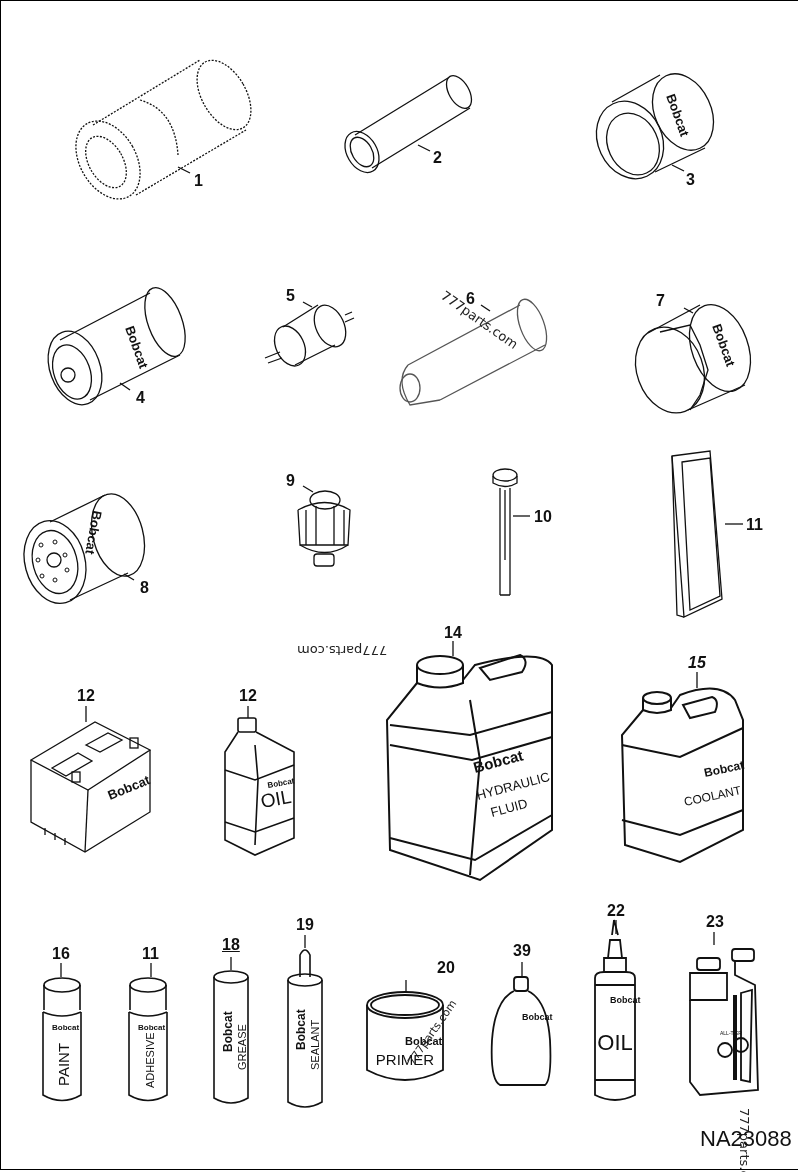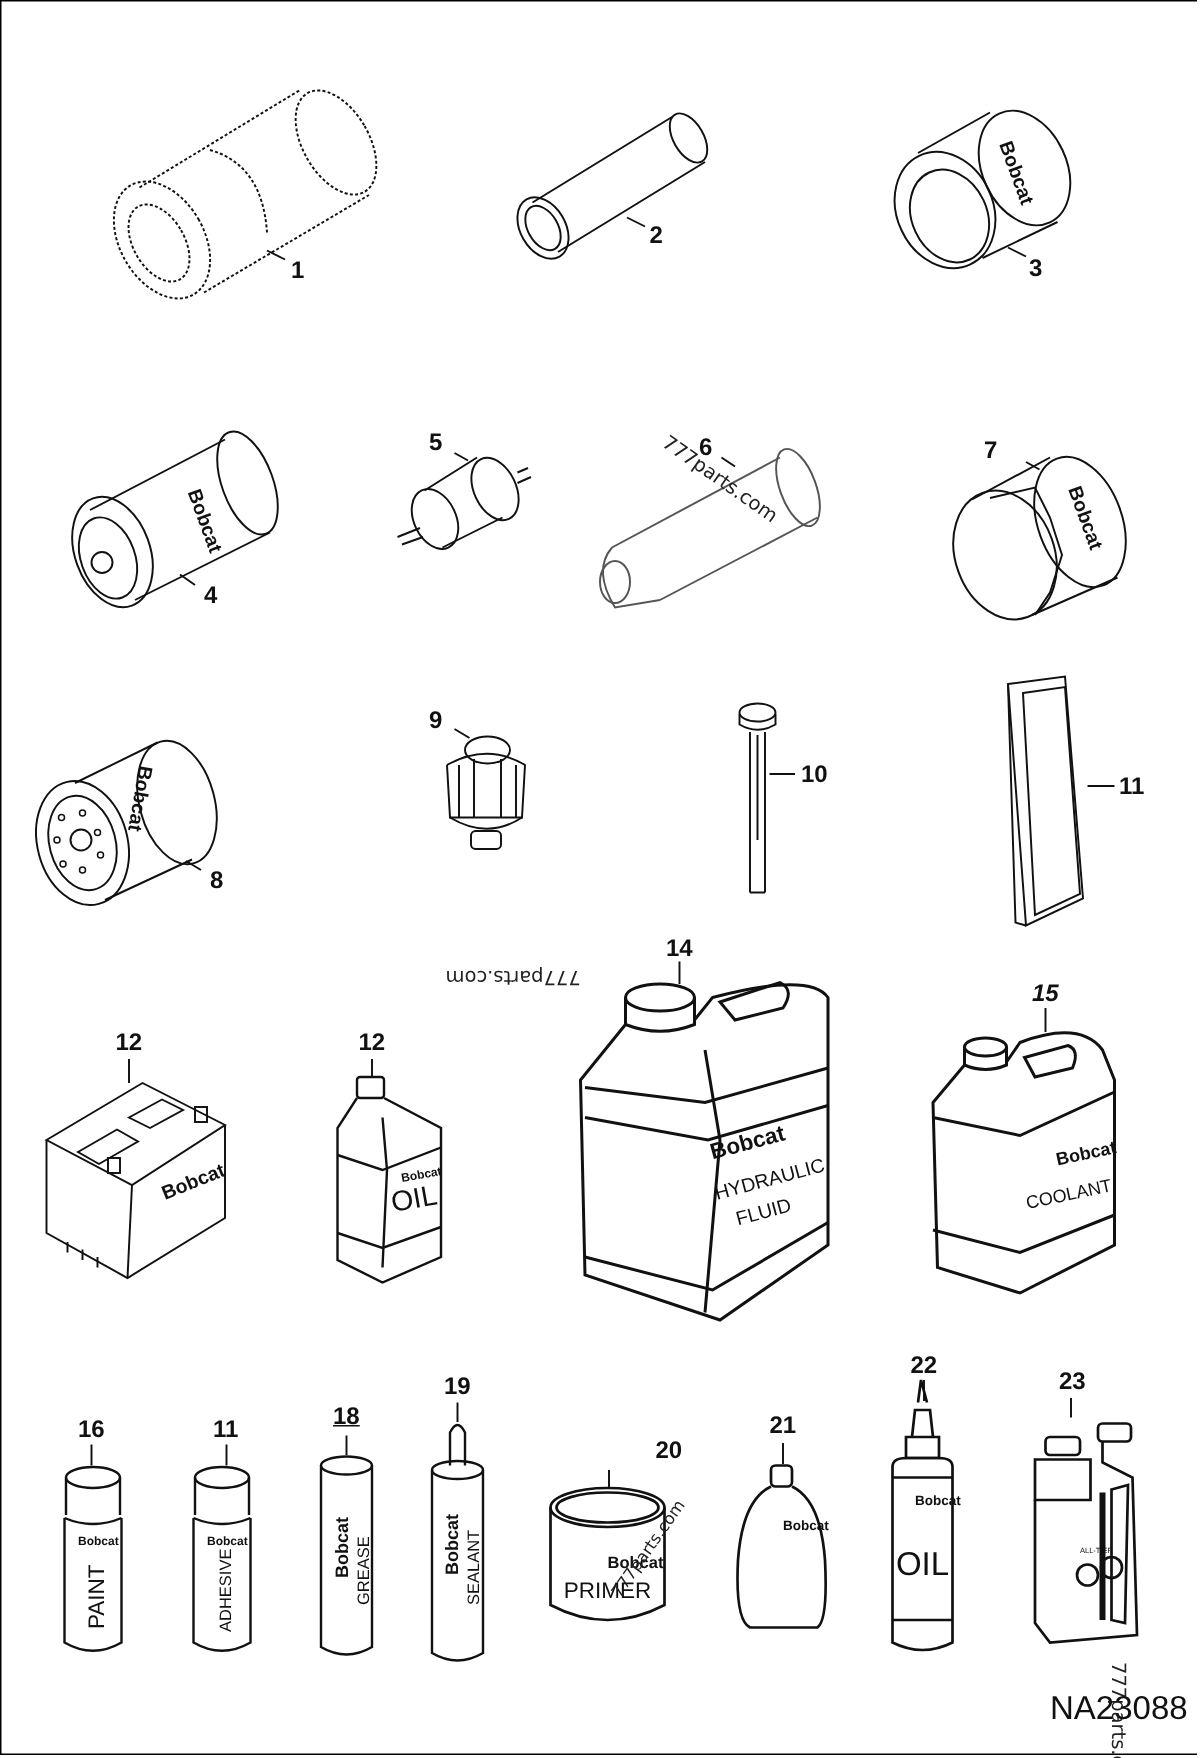--- a/index.html
+++ b/index.html
@@ -264,21 +264,21 @@
 <div class="callout" style="left:746px;top:517px;">11</div>
 <div class="callout" style="left:77px;top:688px;">12</div>
 <div class="callout" style="left:239px;top:688px;">12</div>
 <div class="callout" style="left:444px;top:625px;">14</div>
 <div class="callout" style="left:688px;top:655px;font-style:italic;">15</div>
 <div class="callout" style="left:52px;top:946px;">16</div>
 <div class="callout" style="left:142px;top:946px;">11</div>
 <div class="callout" style="left:222px;top:937px;text-decoration:underline;">18</div>
 <div class="callout" style="left:296px;top:917px;">19</div>
 <div class="callout" style="left:397px;top:960px;margin-left:40px;">20</div>
-<div class="callout" style="left:513px;top:943px;">21</div>
+<div class="callout" style="left:513px;top:943px;">39</div>
 <div class="callout" style="left:607px;top:903px;">22</div>
 <div class="callout" style="left:706px;top:914px;">23</div>
 
 <div class="wm" style="left:297px;top:643px;transform:rotate(180deg);">777parts.com</div>
 <div class="wm" style="left:447px;top:288px;transform:rotate(35deg);transform-origin:left top;">777parts.com</div>
 <div class="wm" style="left:405px;top:1060px;transform:rotate(-55deg);transform-origin:left top;font-size:11px;">777parts.com</div>
 <div class="wm" style="left:752px;top:1108px;transform:rotate(90deg);transform-origin:left top;">777parts.com</div>
 
 <div id="figid">NA23088</div>
 

